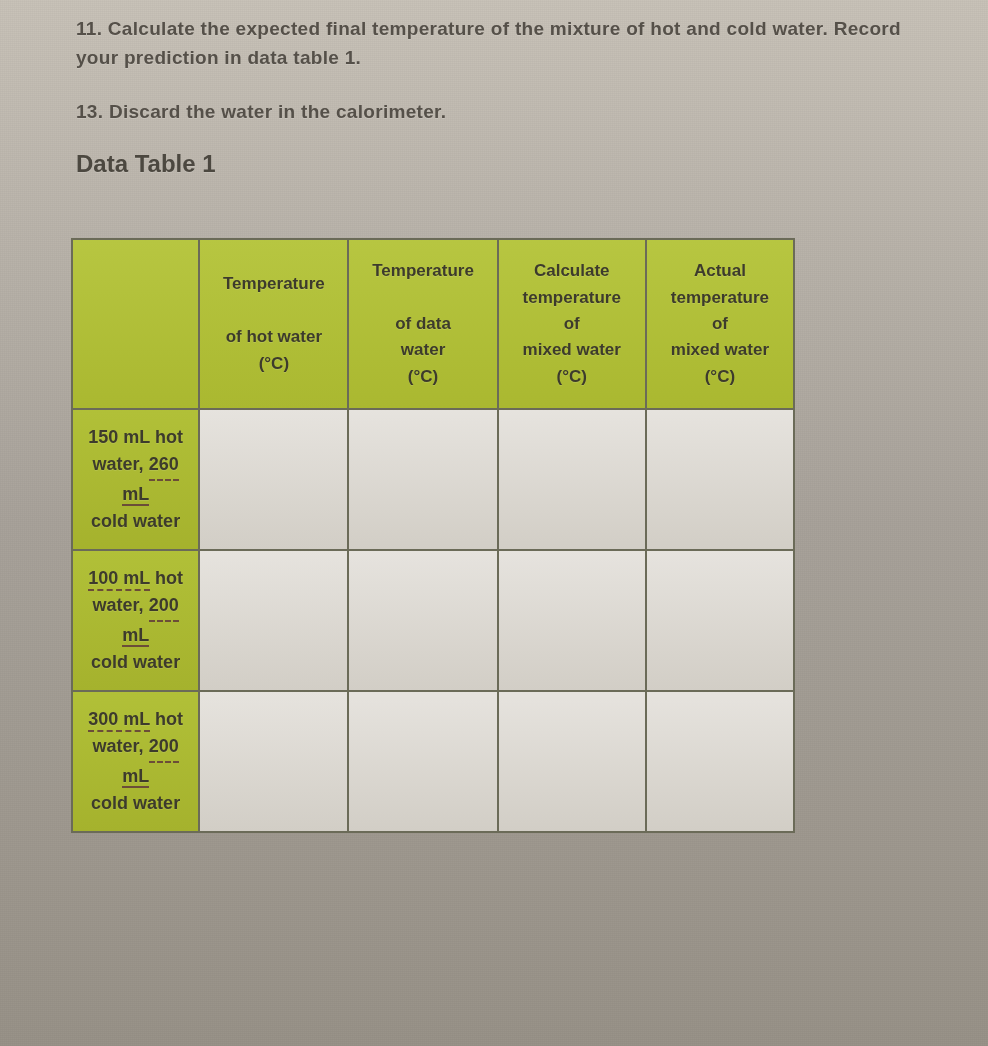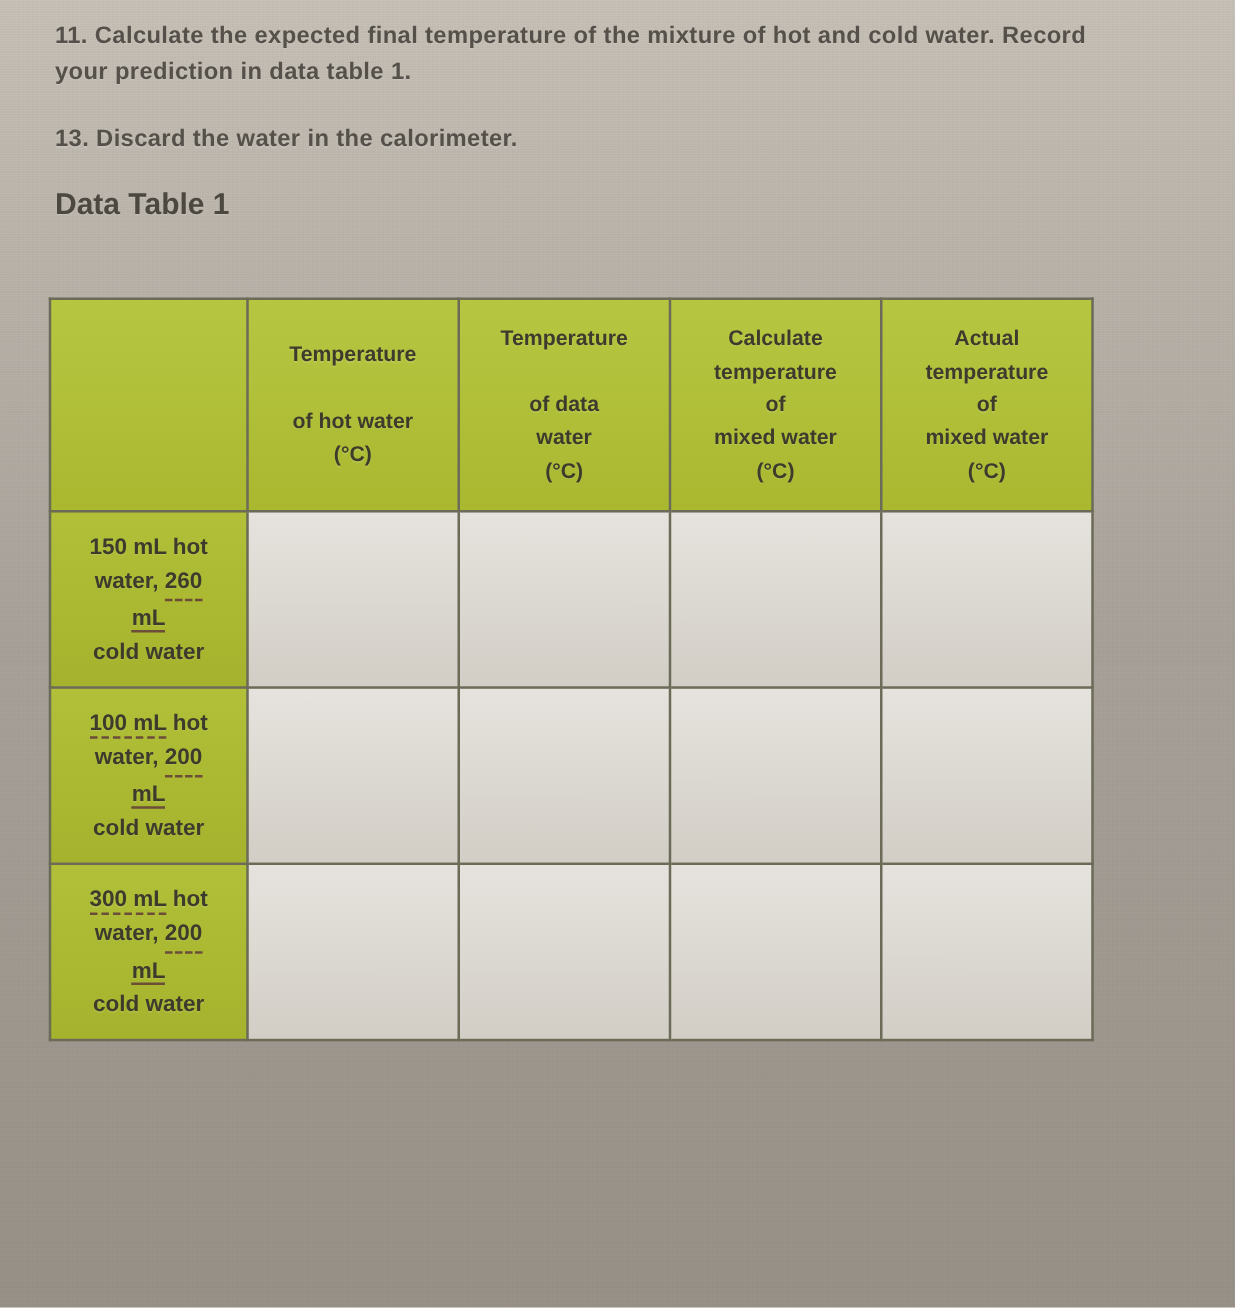--- a/index.html
+++ b/index.html
@@ -17,42 +17,42 @@
   body::before {
     content: "";
     position: absolute;
     inset: 0;
     background-image: repeating-linear-gradient(0deg, rgba(0,0,0,0.02) 0 1px, transparent 1px 2px),
                       repeating-linear-gradient(90deg, rgba(0,0,0,0.015) 0 1px, transparent 1px 2px);
     pointer-events: none;
   }
   .page {
     position: relative;
-    padding: 14px 80px 0 44px;
+    padding: 14px 80px 0 76px;
   }
   .para {
     font-size: 19px;
     line-height: 1.55;
     margin-bottom: 24px;
     color: #555049;
     font-weight: 600;
     text-shadow: 0 1px 0 rgba(255,255,255,0.15);
     letter-spacing: 0.3px;
   }
   .table-title {
     font-size: 24px;
     font-weight: 700;
     color: #4c4840;
     margin-top: 8px;
     margin-bottom: 60px;
     text-shadow: 0 1px 0 rgba(255,255,255,0.15);
   }
   table.data-table {
     border-collapse: collapse;
-    width: 836px;
+    width: 724px;
     margin-left: -5px;
   }
   table.data-table th, table.data-table td {
     border: 2px solid #6b6b58;
     text-align: center;
     vertical-align: middle;
   }
   th.col-head {
     background: #b4c23c;
     background: linear-gradient(180deg,#b7c641 0%, #aab830 100%);

